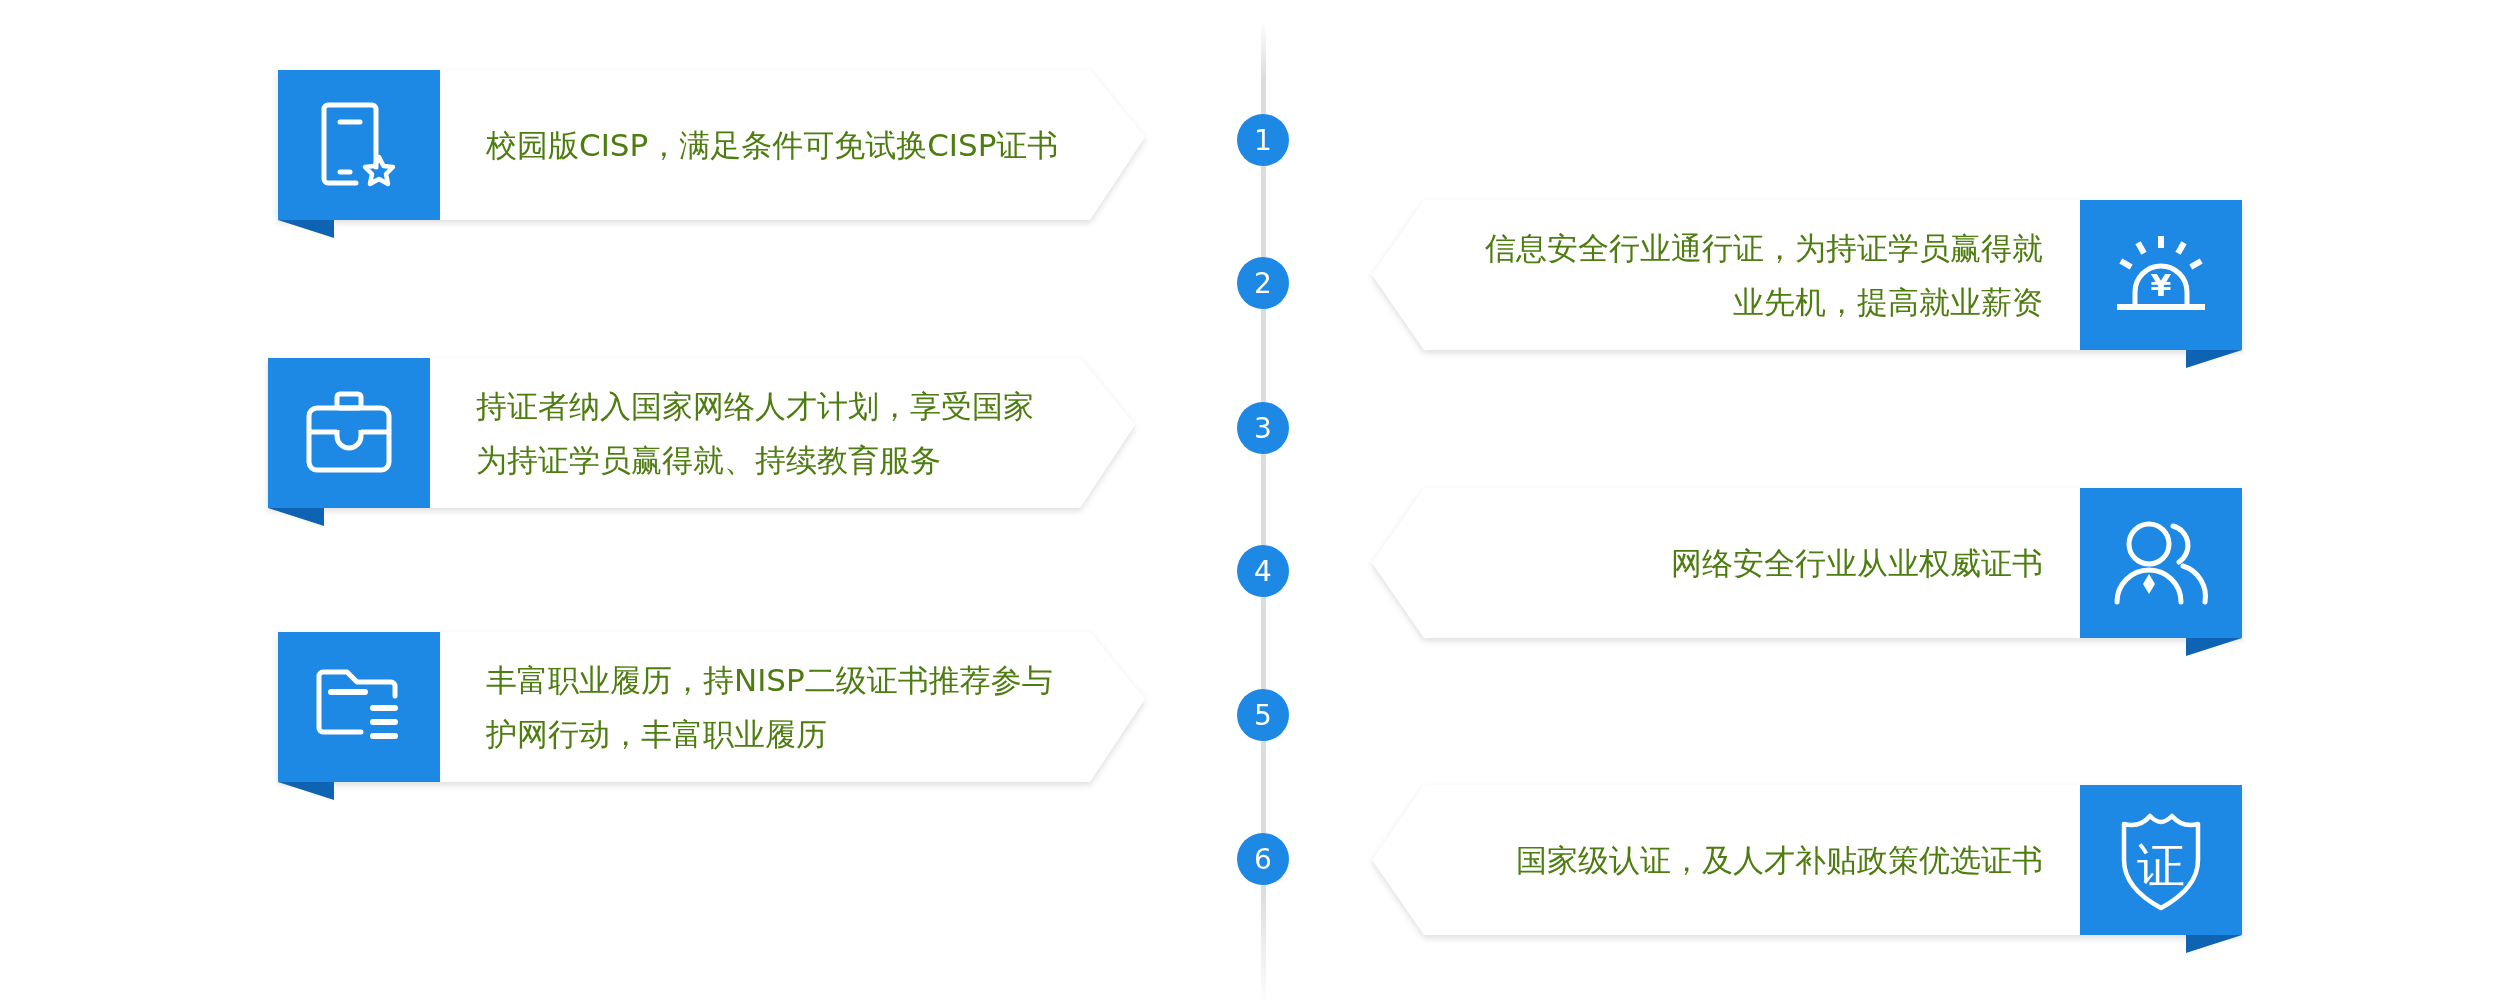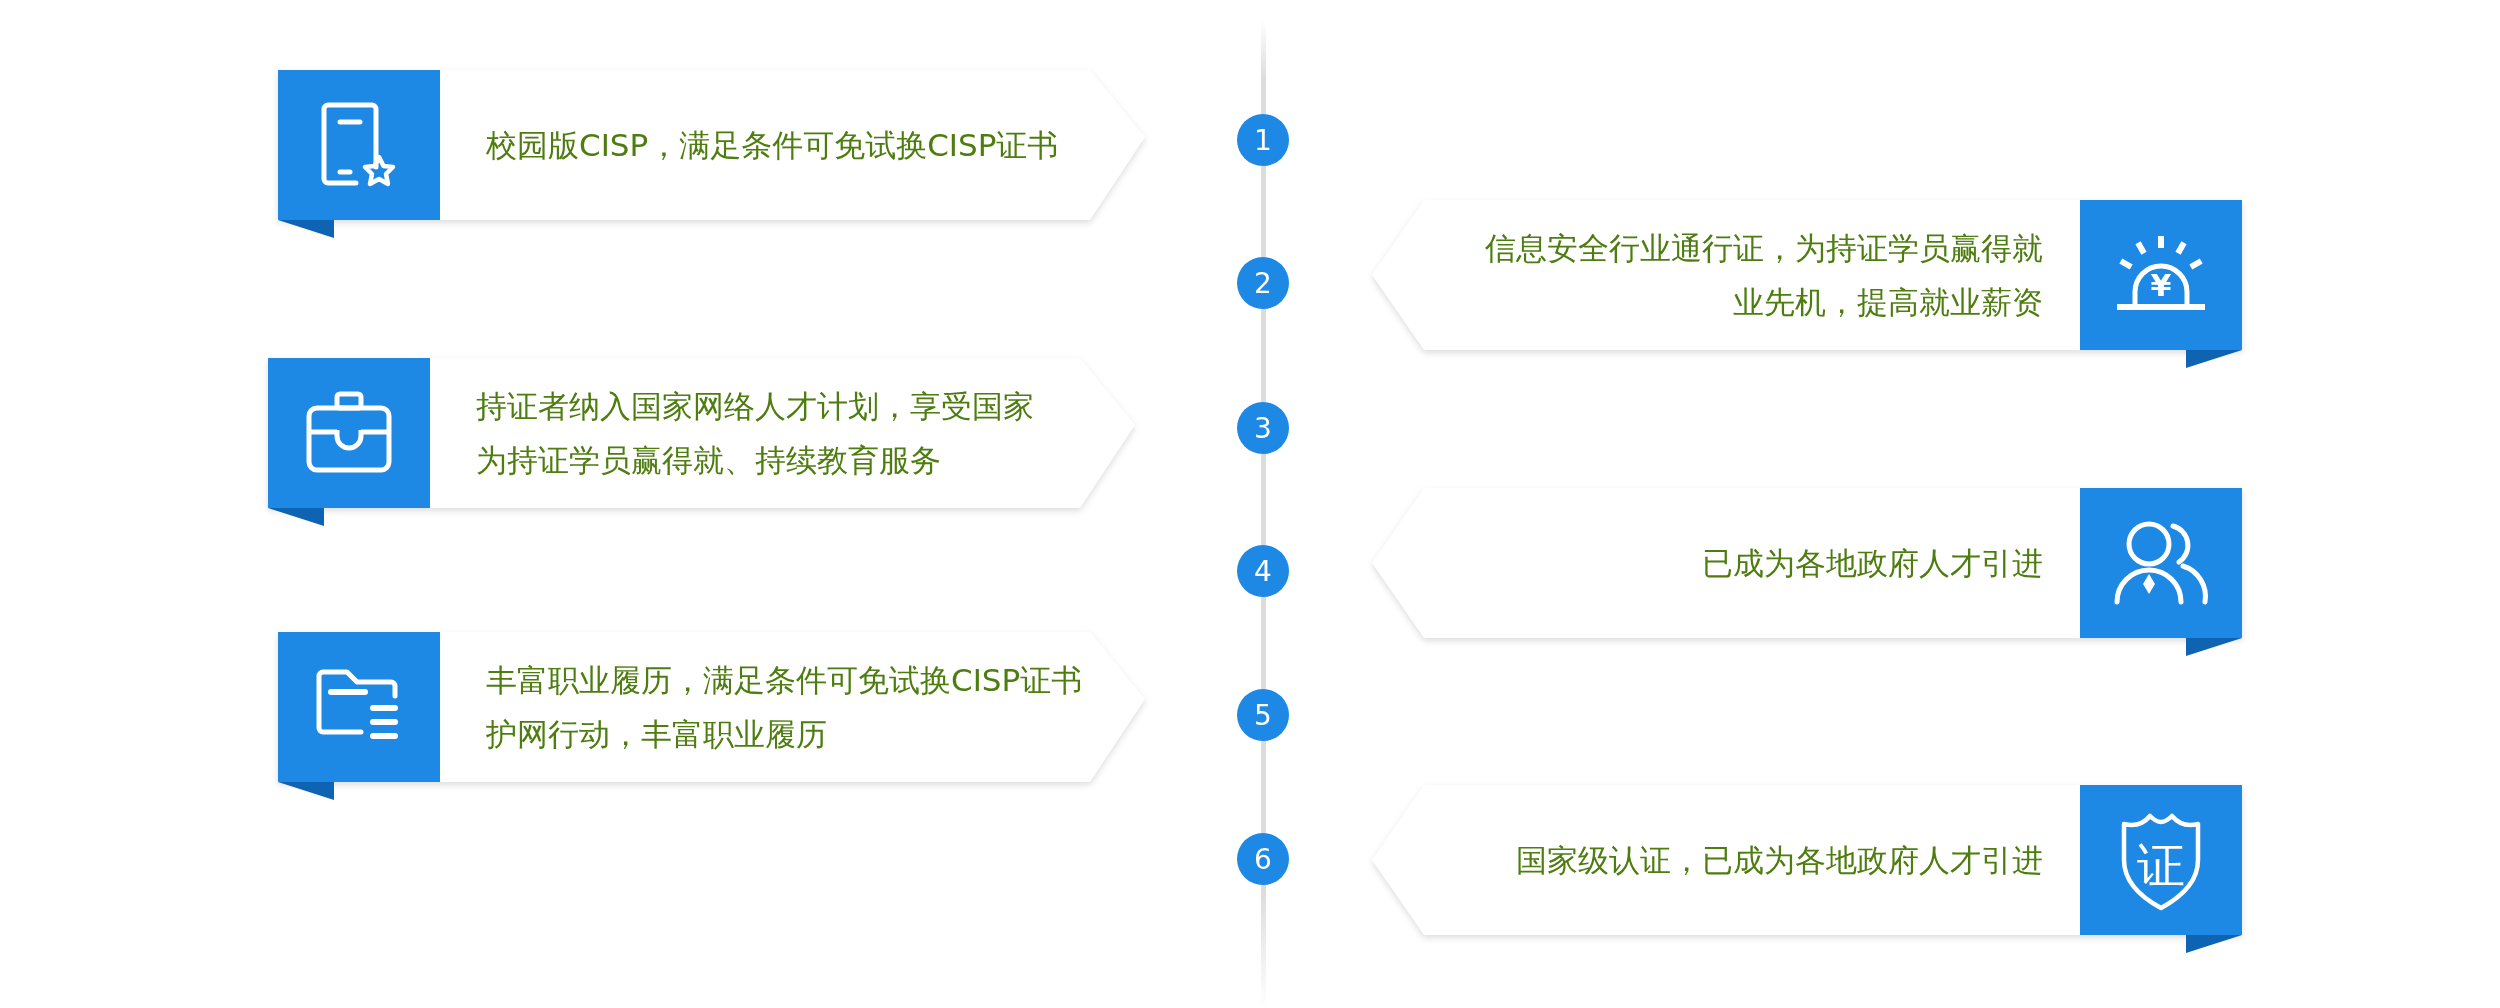--- a/index.html
+++ b/index.html
@@ -142,55 +142,55 @@
       <svg width="104" height="90" viewBox="0 0 104 90">
         <circle cx="40" cy="26" r="20" fill="none" stroke="#fff" stroke-width="5"></circle>
         <path d="M8 84 a32 32 0 0 1 64 0" fill="none" stroke="#fff" stroke-width="5" stroke-linecap="round"></path>
         <path d="M64 8 a20 20 0 0 1 6 36" fill="none" stroke="#fff" stroke-width="5" stroke-linecap="round"></path>
         <path d="M74 48 a32 32 0 0 1 22 36" fill="none" stroke="#fff" stroke-width="5" stroke-linecap="round"></path>
         <polygon points="40,56 46,66 40,76 34,66" fill="#fff"></polygon>
       </svg>
     </span>
   </div>
   <div class="text">
-    <div>已成为各地政府人才引进</div>
+    <div>网络安全行业从业权威证书</div>
   </div>
 </div>
 
 <div class="card left" style="left:278px; top:632px;">
   <div class="shadow-wrap">
       <div class="shape"></div>
     </div>
   <div class="fold"></div>
   <div class="blue">
     <span>
       <svg width="100" height="90" viewBox="0 0 100 90">
         <path d="M52 70 H14 a4 4 0 0 1 -4 -4 V14 a4 4 0 0 1 4 -4 H38 l10 10 H82 a4 4 0 0 1 4 4 V34" fill="none" stroke="#fff" stroke-width="5" stroke-linecap="round" stroke-linejoin="round"></path>
         <line x1="22" y1="30" x2="56" y2="30" stroke="#fff" stroke-width="6" stroke-linecap="round"></line>
         <line x1="64" y1="46" x2="86" y2="46" stroke="#fff" stroke-width="6" stroke-linecap="round"></line>
         <line x1="64" y1="60" x2="86" y2="60" stroke="#fff" stroke-width="6" stroke-linecap="round"></line>
         <line x1="64" y1="74" x2="86" y2="74" stroke="#fff" stroke-width="6" stroke-linecap="round"></line>
       </svg>
     </span>
   </div>
   <div class="text">
-    <div>丰富职业履历，满足条件可免试换CISP证书</div>
+    <div>丰富职业履历，持NISP二级证书推荐参与</div>
     <div>护网行动，丰富职业履历</div>
   </div>
 </div>
 
 <div class="card right" style="left:1372px; top:785px;">
   <div class="shadow-wrap">
       <div class="shape"></div>
     </div>
   <div class="fold"></div>
   <div class="blue">
     <span>
       <svg width="90" height="104" viewBox="0 0 90 104">
         <path d="M8 16 Q24 20 34 8 Q40 14 45 14 Q50 14 56 8 Q66 20 82 16 V52 Q82 80 45 100 Q8 80 8 52 Z" fill="none" stroke="#fff" stroke-width="4.5" stroke-linejoin="round"></path>
         <text x="45" y="74" text-anchor="middle" fill="#fff" font-size="48" font-family="DejaVu Sans, sans-serif">证</text>
       </svg>
     </span>
   </div>
   <div class="text">
-    <div>国家级认证，已成为各地政府人才引进</div>
+    <div>国家级认证，及人才补贴政策优选证书</div>
   </div>
 </div>
 
 </body></html>

